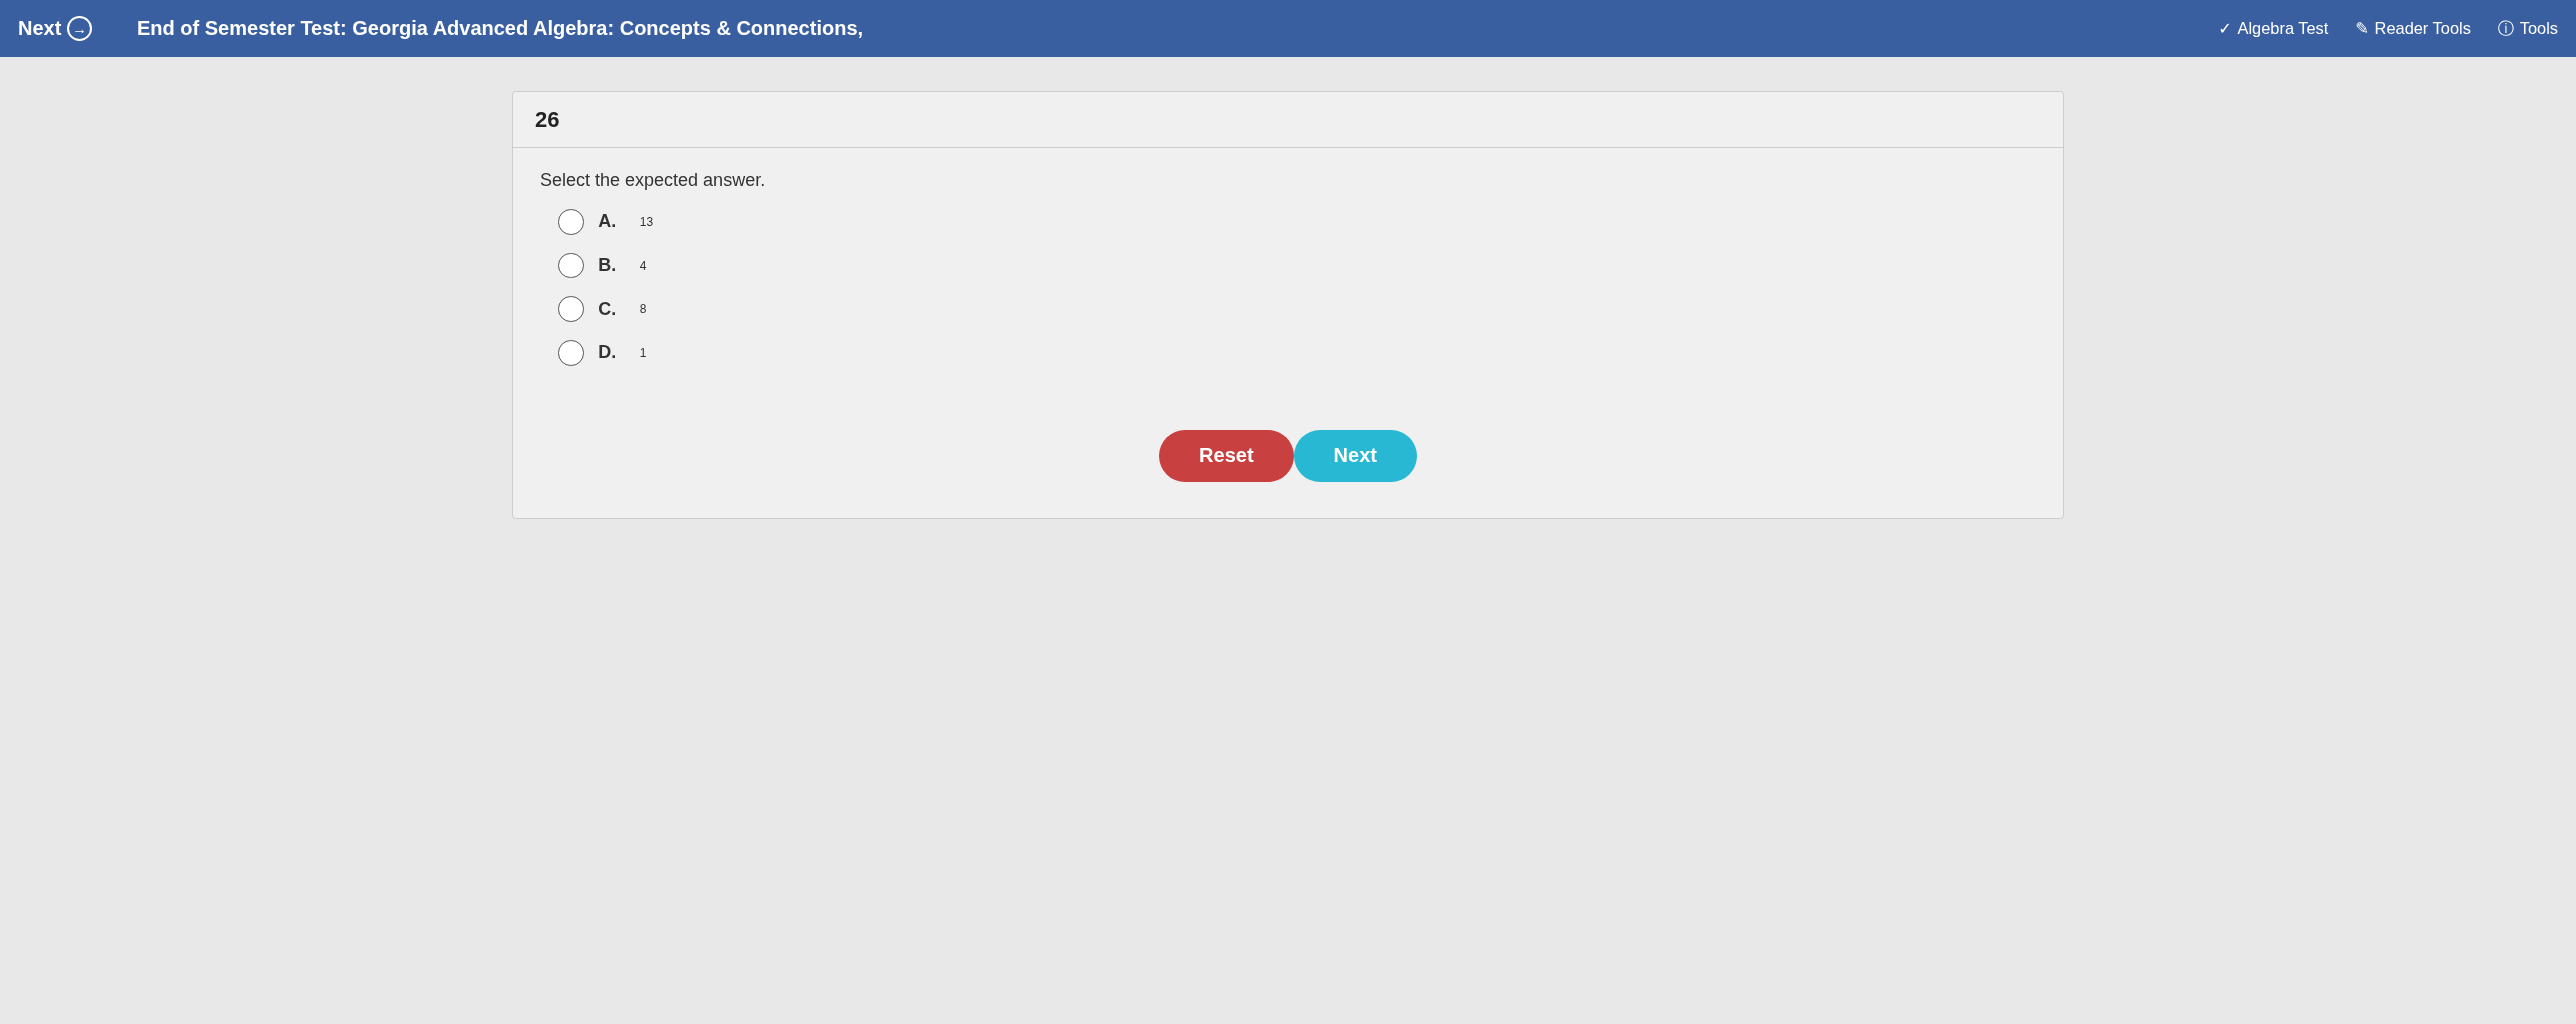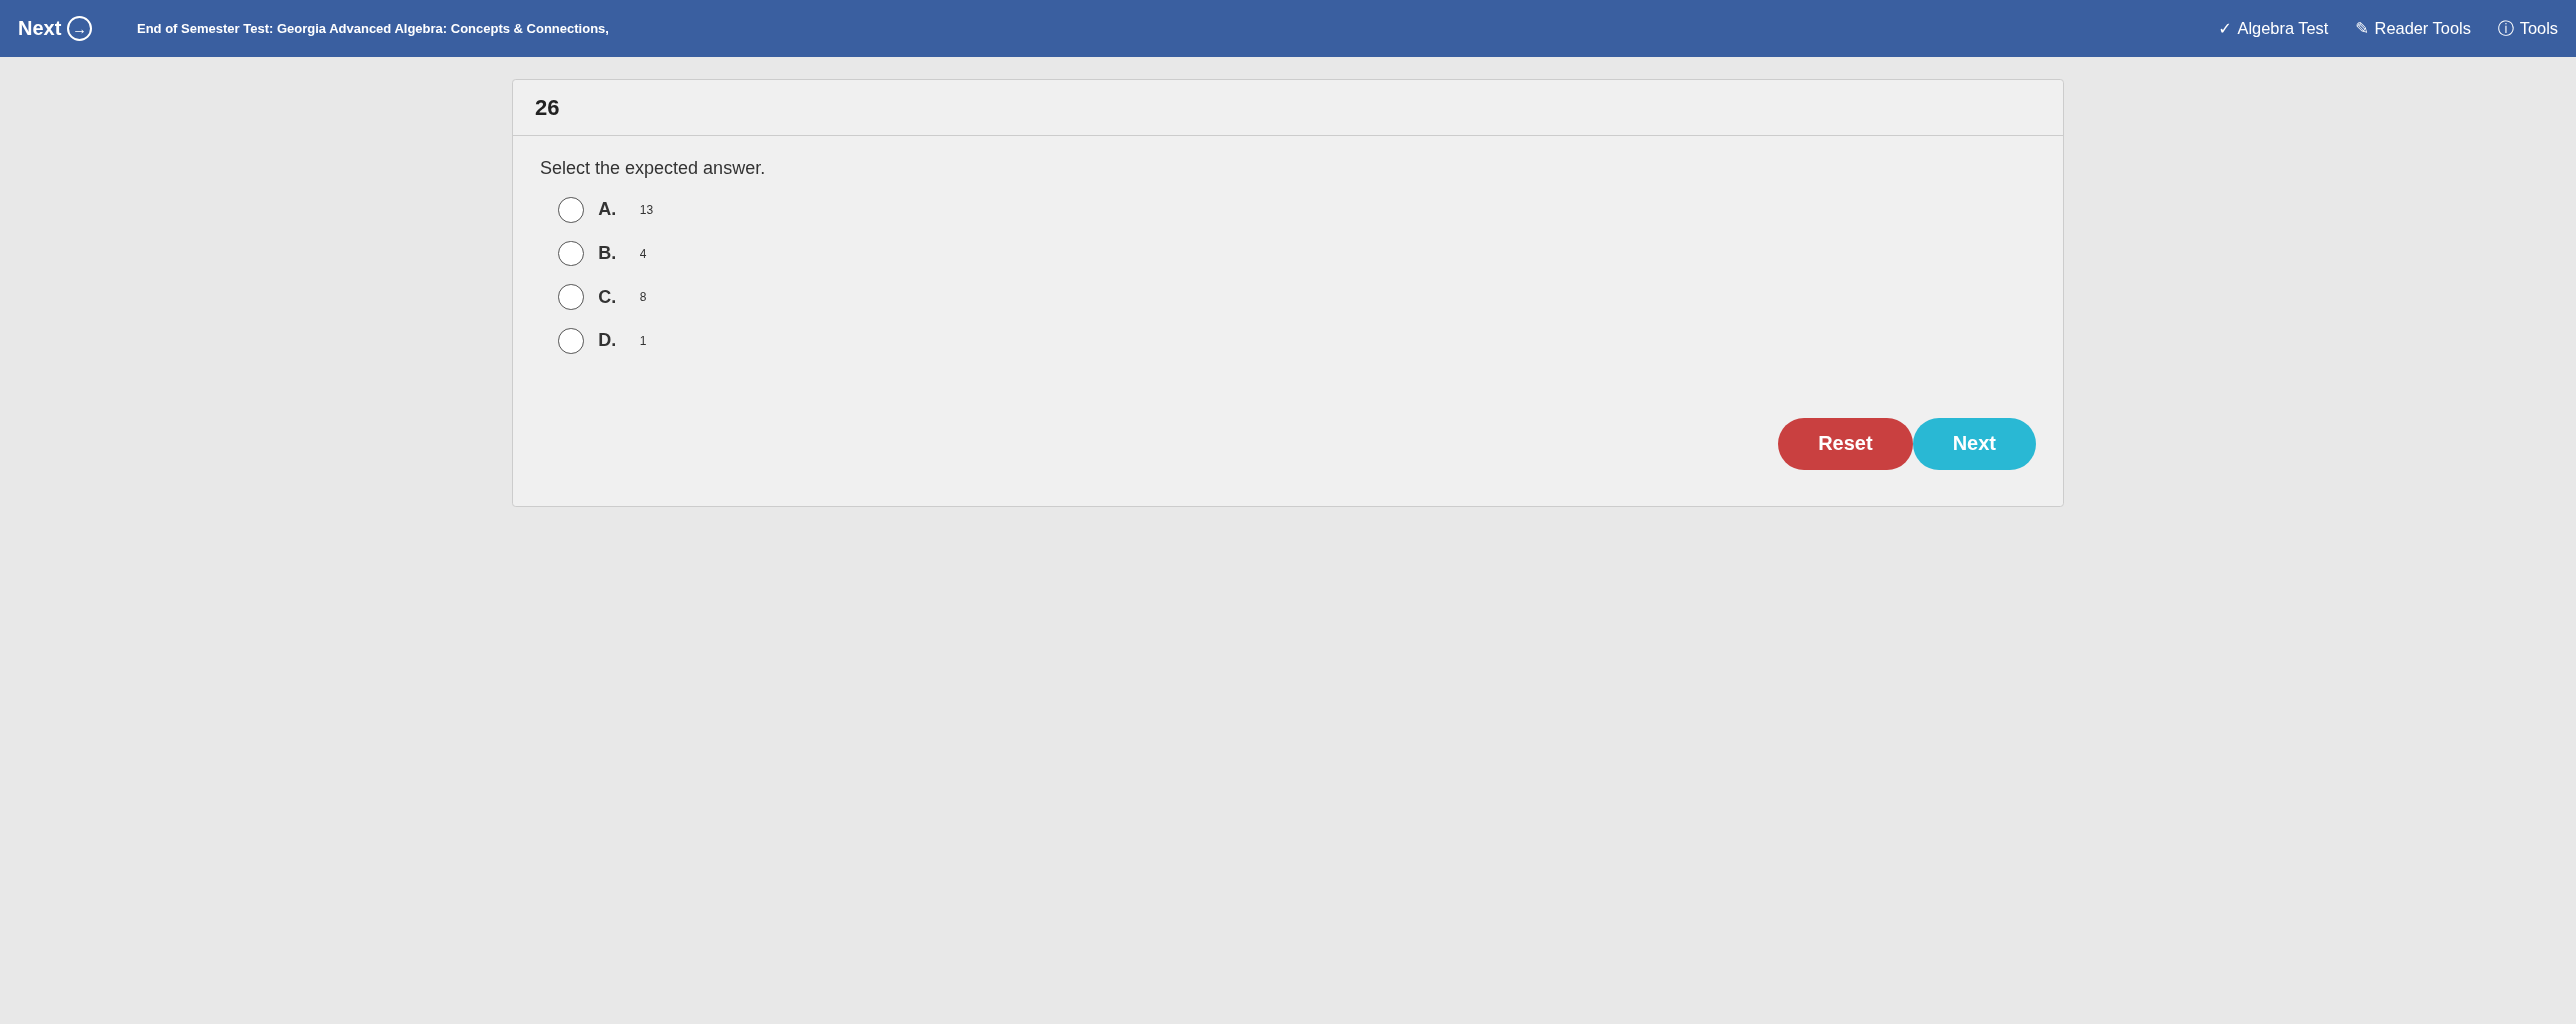--- a/index.html
+++ b/index.html
@@ -43,21 +43,21 @@
       border-radius: 50%;
       display: flex;
       align-items: center;
       justify-content: center;
       font-size: 14.6px;
       color: white;
     }
 
     .top-bar-title {
       color: white;
-      font-size: 13px;
+      font-size: 20px;
       font-weight: bold;
       flex: 1;
       text-align: left;
       padding-left: 9px;
     }
 
     .top-bar-actions {
       display: flex;
       align-items: center;
       gap: 27px;
@@ -85,21 +85,21 @@
       padding: 18px 27px 37px 27px;
     }
 
     
     .question-card {
       background: #f0f0f0;
       border: 0.9px solid #ccc;
       border-radius: 3.7px;
       padding: 0;
       max-width: 1552px;
-      margin: 4px auto;
+      margin: 16px auto;
     }
 
     .question-number-bar {
       border-bottom: 0.9px solid #ccc;
       padding: 14.6px 22px;
     }
 
     .question-number {
       font-size: 22px;
       font-weight: bold;
@@ -157,21 +157,21 @@
     }
 
     .choice-value {
       font-size: 12px;
       color: #333;
     }
 
     
     .bottom-buttons {
       display: flex;
-      justify-content: flex-end;
+      justify-content: center;
       padding: 18px 0;
     }
 
     .btn-reset {
       background: #c94040;
       color: white;
       border: none;
       border-radius: 27px;
       padding: 14.6px 40px;
       font-size: 20px;

